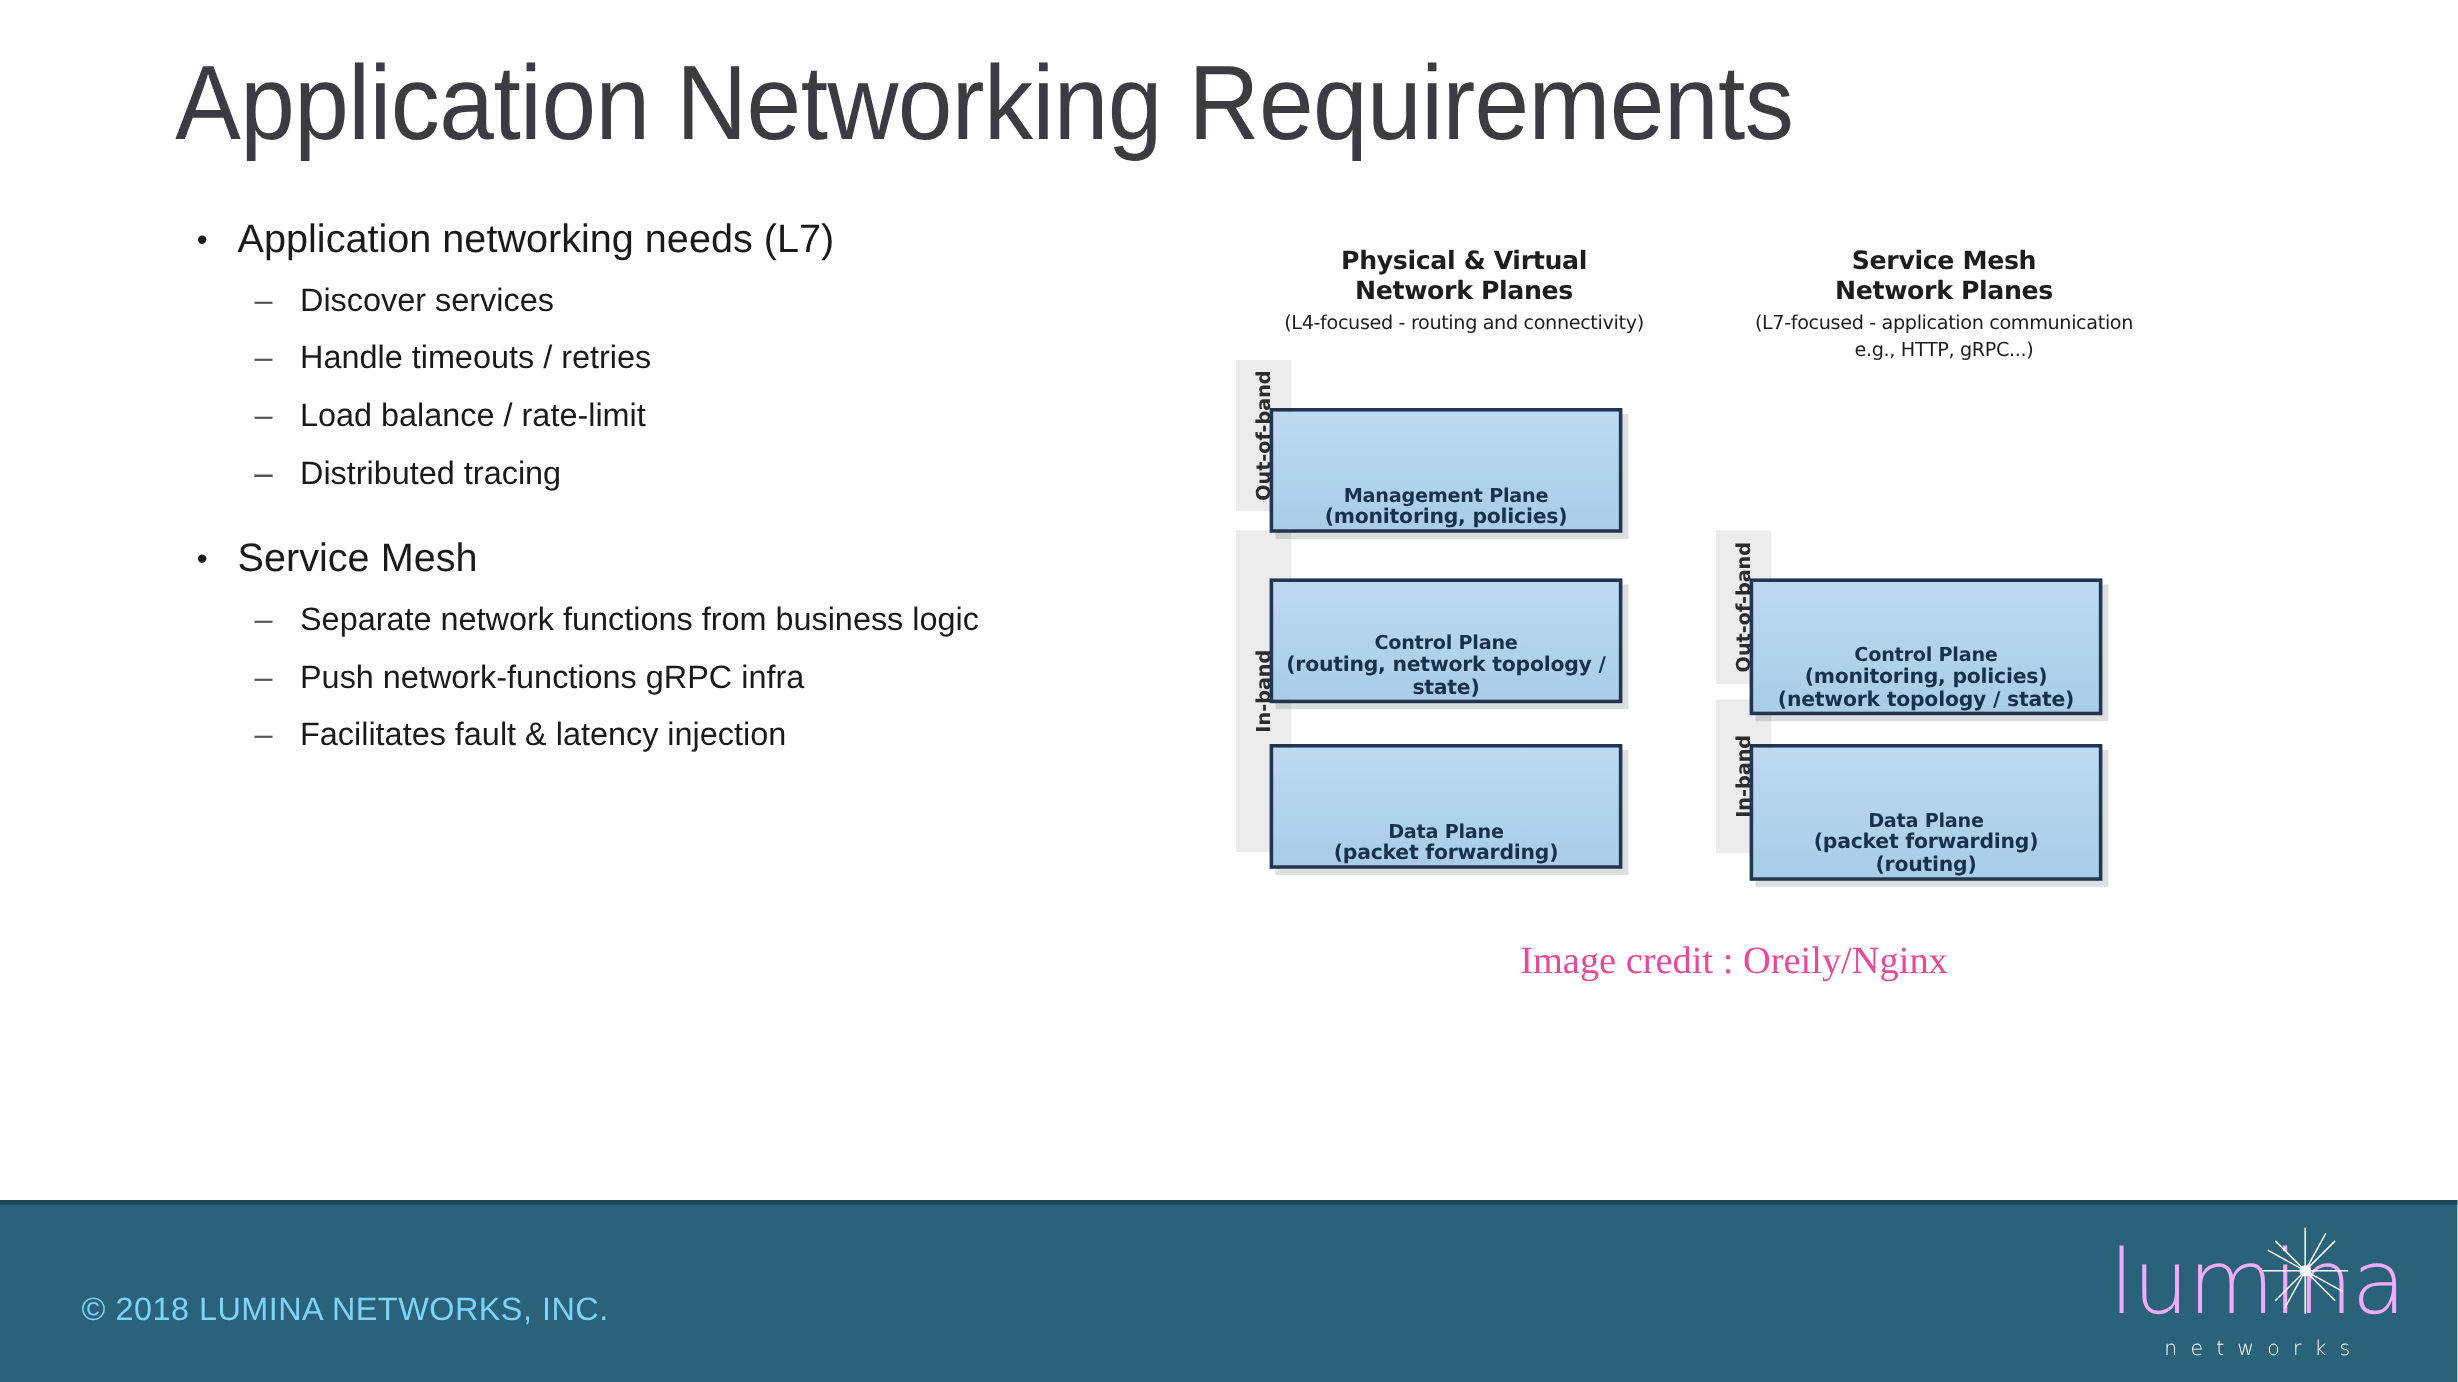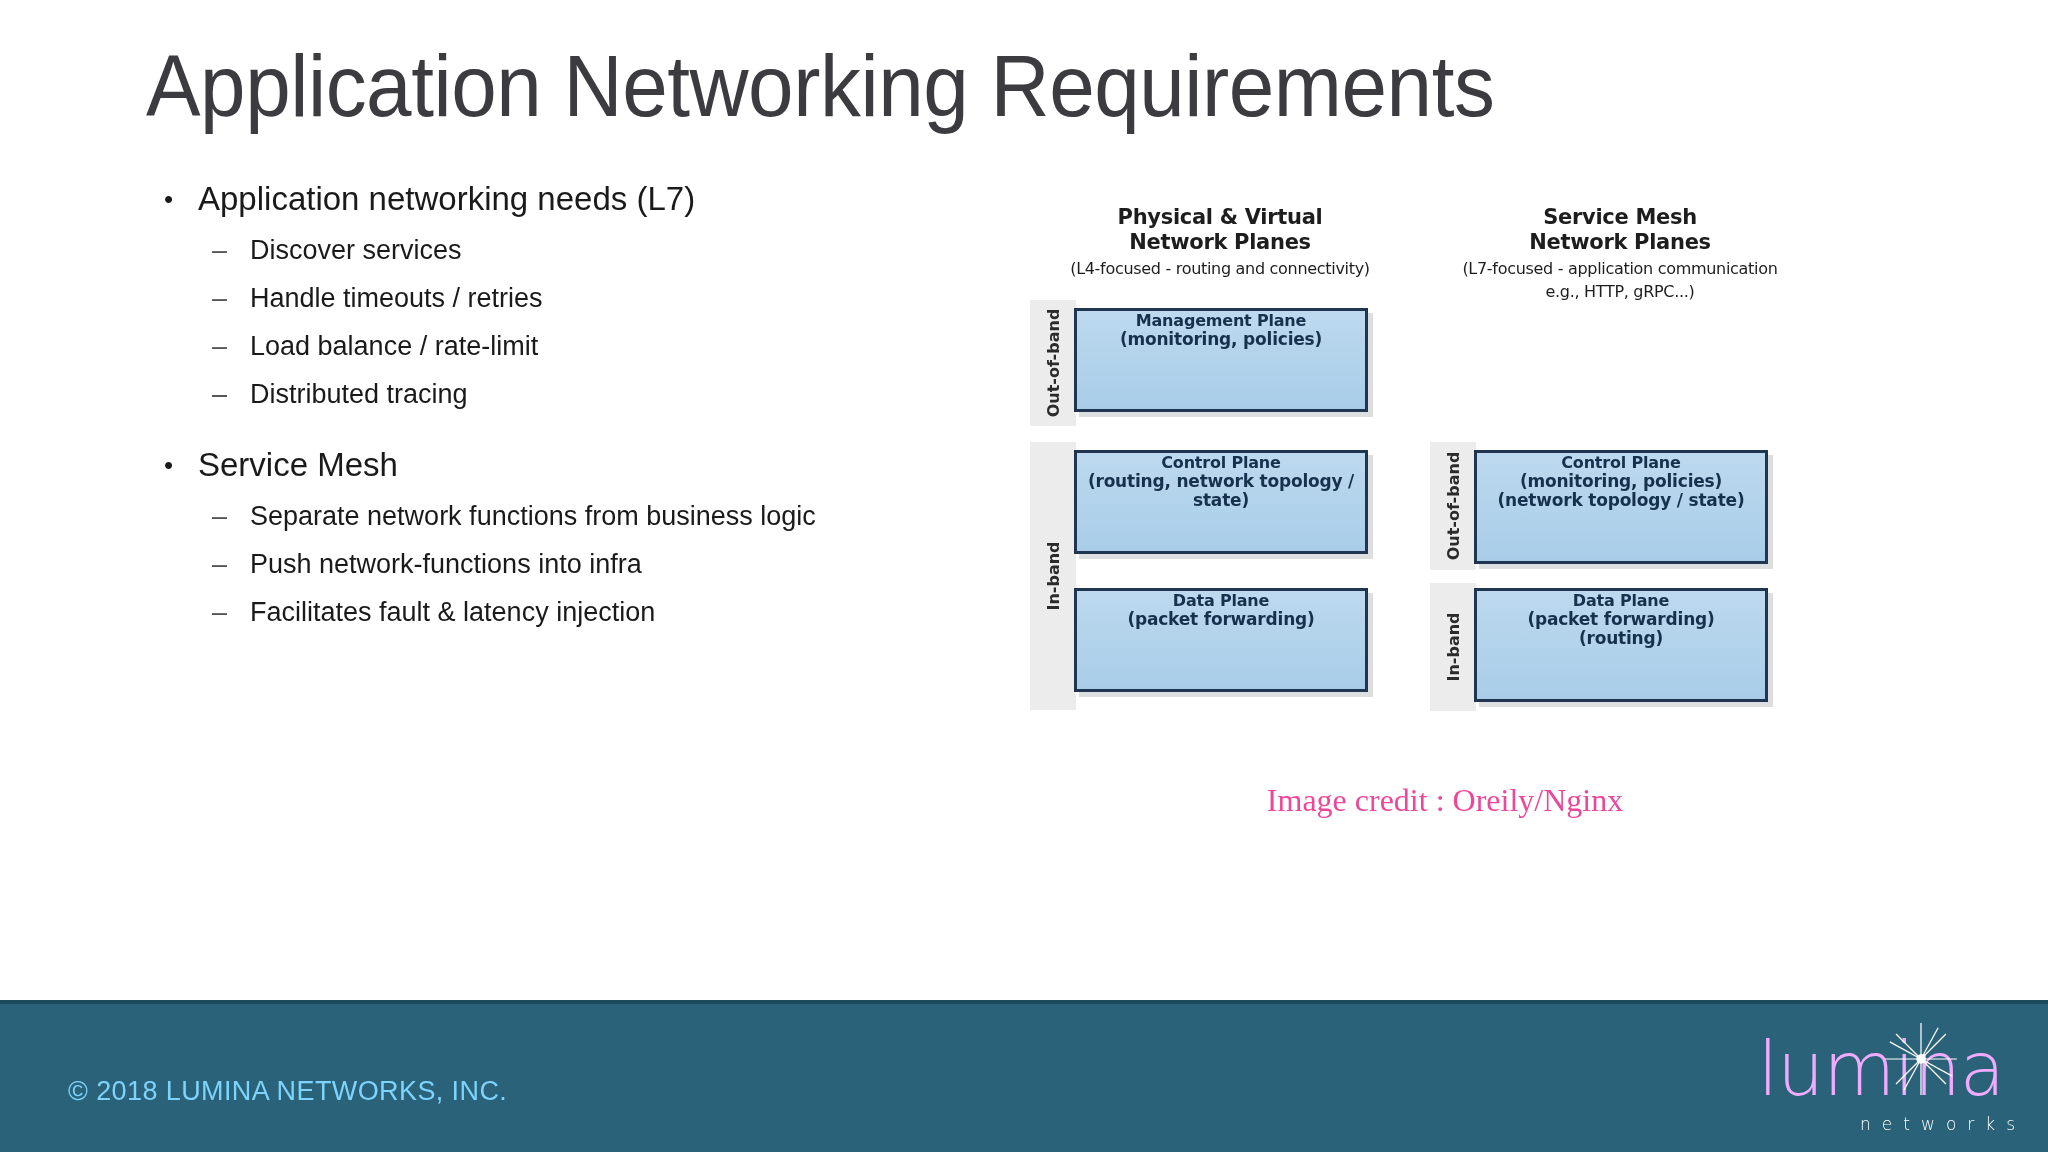--- a/index.html
+++ b/index.html
@@ -131,32 +131,33 @@
     white-space: nowrap;
     font-family: "DejaVu Sans", sans-serif;
     font-weight: bold;
     font-size: 16px;
     color: #2b2b2b;
     letter-spacing: 0px;
   }
 
   .plane {
     position: absolute;
-    left: 44px;
+    left: 28px;
     width: 288px;
     border: 3px solid #1f3550;
     background: linear-gradient(180deg, #bcd9ef 0%, #a9cde8 100%);
     box-shadow: 5px 5px 0 rgba(60,70,80,0.18);
     display: flex;
-    align-items: flex-start;
+    align-items: flex-end;
     justify-content: center;
     text-align: center;
     font-family: "DejaVu Sans", sans-serif;
     color: #16314d;
     font-weight: bold;
+    margin-top: 32px;
   }
   .plane .line {
     font-size: 17px;
     line-height: 19px;
     letter-spacing: -0.2px;
   }
   .plane .line.head { font-size: 16px; }
 
   
   #band-oob-left   { top: 95px;  height: 126px; }
@@ -222,21 +223,21 @@
     line-height: 74px;
     color: #f0abfc;
     letter-spacing: -1px;
     font-weight: 300;
   }
   #logo-sub {
     position: absolute;
     left: 0;
     top: 92px;
     width: 290px;
-    text-align: right;
+    text-align: center;
     font-family: "DejaVu Sans", sans-serif;
     font-size: 17px;
     color: #ffffff;
     letter-spacing: 11px;
     text-indent: 11px;
     font-weight: 300;
   }
   #logo-star {
     position: absolute;
     left: 146px;
@@ -285,21 +286,21 @@
       <div class="lvl1">
         <span class="marker">•</span>
         <span>Service Mesh</span>
       </div>
       <div class="lvl2">
         <span class="marker">–</span>
         <span>Separate network functions from business logic</span>
       </div>
       <div class="lvl2">
         <span class="marker">–</span>
-        <span>Push network-functions into infra</span>
+        <span>Push network-functions gRPC infra</span>
       </div>
       <div class="lvl2">
         <span class="marker">–</span>
         <span>Facilitates fault &amp; latency injection</span>
       </div>
     </div>
 
   </div>
 
   <div id="diagram">

